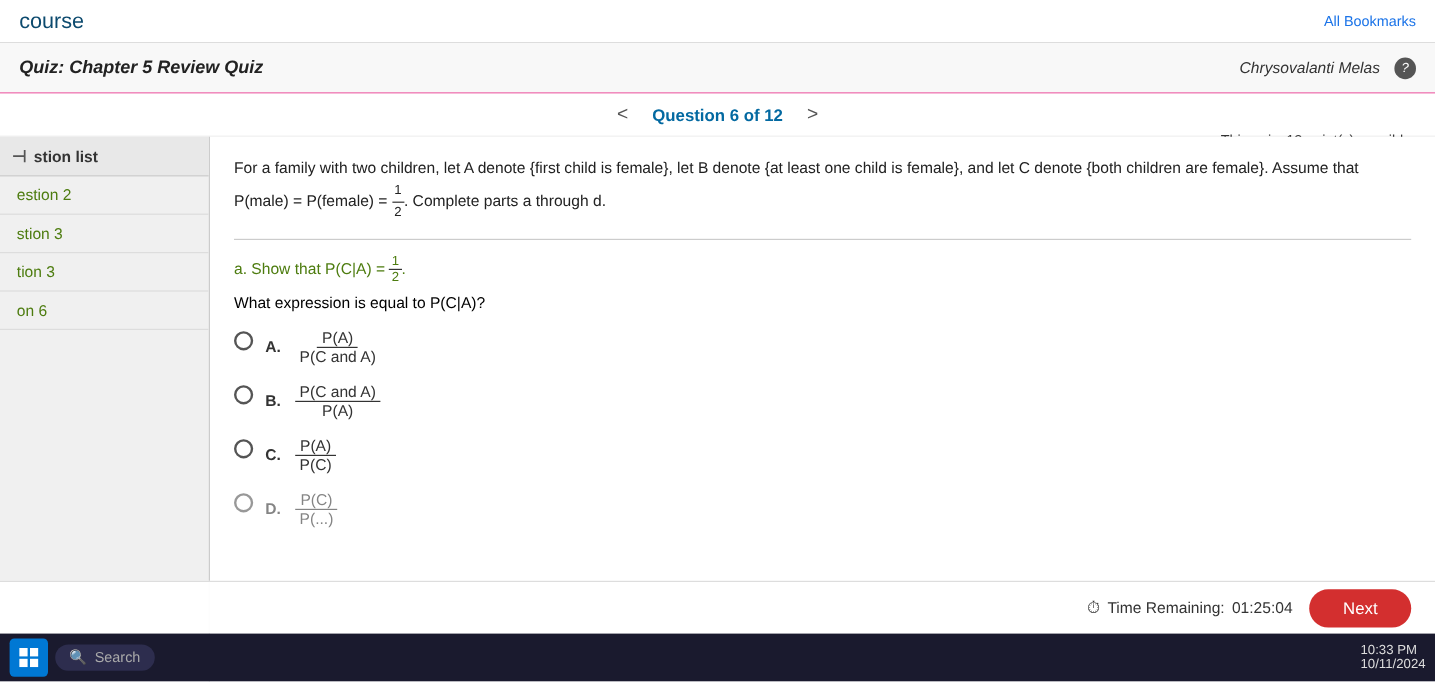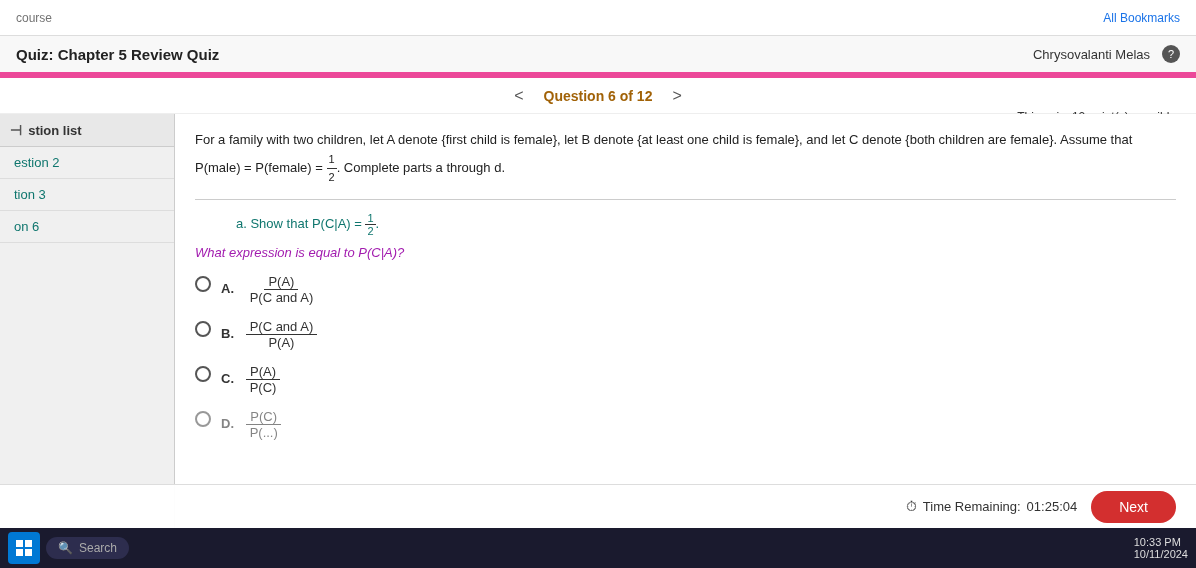--- a/index.html
+++ b/index.html
@@ -8,50 +8,51 @@
     
     .top-bar {
       background: #fff;
       border-bottom: 1px solid #ddd;
       padding: 4px 16px;
       display: flex;
       align-items: center;
       justify-content: space-between;
       height: 36px;
     }
-    .top-bar-left { font-size: 12px; color: #737373; }
+    .top-bar-left { font-size: 18px; color: #0c4a6e; }
     .top-bar-right { display: flex; align-items: center; gap: 12px; font-size: 12px; color: #555; }
     .bookmarks-link { color: #1a73e8; font-size: 12px; cursor: pointer; }
 
     
     .header {
       background: #f8f8f8;
-      border-bottom: 6px solid #ec4899;
+      border-bottom: 1px solid #ec4899;
       padding: 6px 16px;
       display: flex;
       align-items: center;
       justify-content: space-between;
       height: 42px;
+      font-style: italic;
     }
     .quiz-title { font-size: 15px; font-weight: bold; color: #222; }
     .header-right { display: flex; align-items: center; gap: 12px; font-size: 12px; color: #555; }
     .user-name { font-size: 13px; color: #333; }
     .help-icon {
       width: 18px; height: 18px; border-radius: 50%; background: #555; color: #fff;
       display: flex; align-items: center; justify-content: center; font-size: 11px; cursor: pointer;
     }
 
     
     .question-nav {
       display: flex; align-items: center; justify-content: center;
       background: #fff; padding: 6px 0; border-bottom: 1px solid #eee;
       height: 36px; gap: 12px;
     }
     .nav-arrow { font-size: 16px; color: #555; cursor: pointer; padding: 0 8px; }
-    .question-label { font-size: 14px; font-weight: bold; color: #a16207; }
+    .question-label { font-size: 14px; font-weight: bold; color: #0369a1; }
 
     
     .quiz-info {
       position: absolute; top: 110px; right: 20px; text-align: right; font-size: 12px; color: #333;
     }
     .submit-quiz-btn {
       background: #e8e8e8; border: 1px solid #ccc; border-radius: 4px;
       padding: 6px 14px; font-size: 13px; cursor: pointer; margin-top: 6px;
     }
 
@@ -66,36 +67,36 @@
       overflow: hidden; position: relative;
     }
     .sidebar-header {
       display: flex; align-items: center; gap: 6px;
       padding: 8px 10px; font-size: 13px; font-weight: bold; color: #333;
       border-bottom: 1px solid #ccc; background: #e8e8e8;
     }
     .sidebar-collapse-btn { cursor: pointer; font-size: 14px; color: #555; }
     .sidebar-items { overflow-y: auto; }
     .sidebar-item {
-      padding: 8px 14px; font-size: 13px; color: #0f766e; cursor: pointer; border-bottom: 1px solid #ddd;
+      padding: 8px 14px; font-size: 13px; color: #4d7c0f; cursor: pointer; border-bottom: 1px solid #ddd;
     }
     .sidebar-item.active { background: #d0d8ff; font-weight: bold; }
     .sidebar-item.highlighted { background: #f8d7d7; }
 
     
     .content-area {
       flex: 1; padding: 16px 20px; overflow-y: auto; background: #fff; position: relative;
     }
     .question-text {
       font-size: 13px; color: #222; line-height: 1.6; 
     }
     .divider { border: none; border-top: 1px solid #ccc; margin: 12px 0; }
 
-    .part-label { font-size: 13px; color: #0f766e; margin-bottom: 8px; margin-left: 41px; }
-    .expression-question { font-size: 13px; color: #a21caf; margin-bottom: 14px; font-style: italic; }
+    .part-label { font-size: 13px; color: #4d7c0f; margin-bottom: 8px; }
+    .expression-question { font-size: 13px; color: #000000; margin-bottom: 14px; }
 
     .option-row {
       display: flex; align-items: flex-start; gap: 10px;
       margin-bottom: 14px; cursor: pointer;
     }
     .radio-btn {
       width: 16px; height: 16px; border-radius: 50%; border: 2px solid #555;
       margin-top: 2px; flex-shrink: 0; background: #fff; cursor: pointer;
       display: flex; align-items: center; justify-content: center;
     }
@@ -170,20 +171,23 @@
 <div class="main-container">
 
   <div class="sidebar">
     <div class="sidebar-header">
       <span class="sidebar-collapse-btn">⊣</span>
       <span>stion list</span>
     </div>
     <div class="sidebar-items">
       <div class="sidebar-item">
         <span>estion 2</span>
+      </div>
+      <div class="sidebar-item">
+        <span>stion 3</span>
       </div>
       <div class="sidebar-item">
         <span>tion 3</span>
       </div>
       <div class="sidebar-item">
         <span>on 6</span>
       </div>
     </div>
   </div>
 

